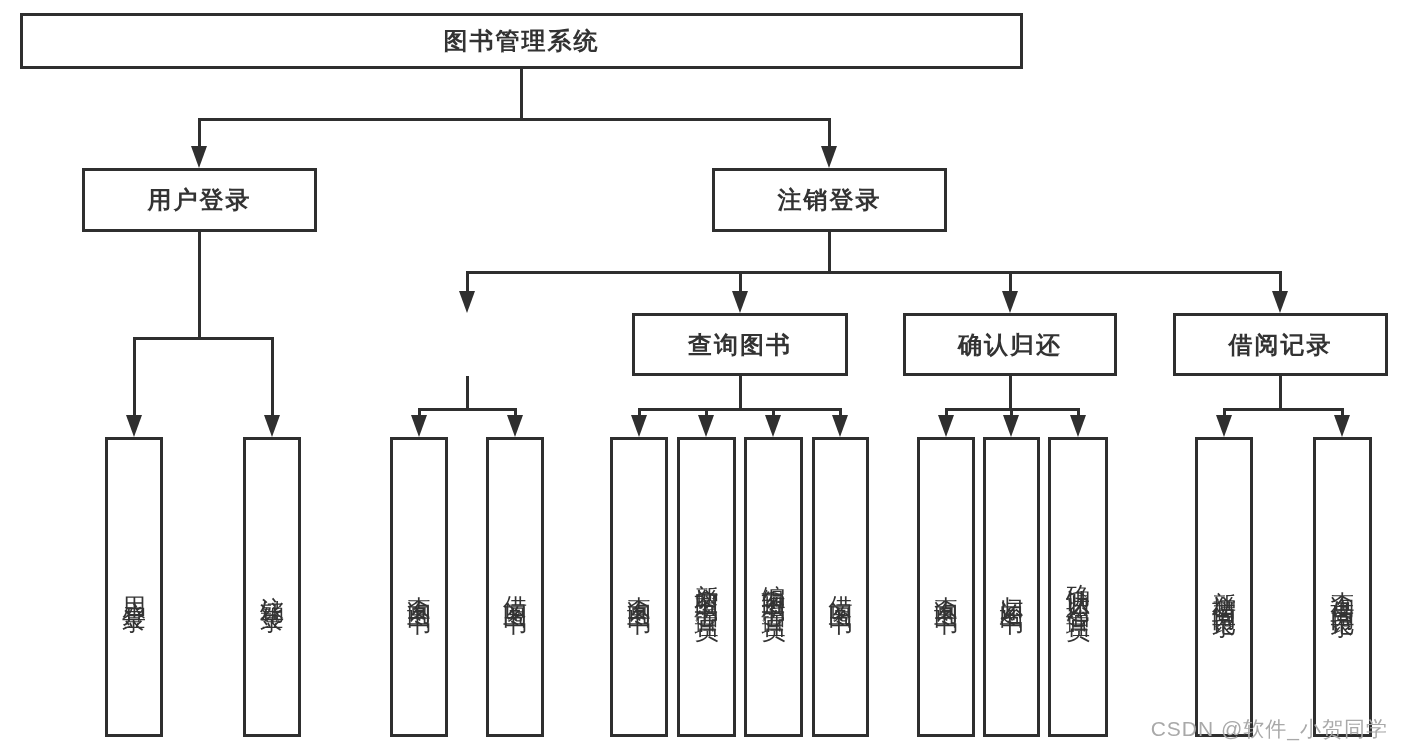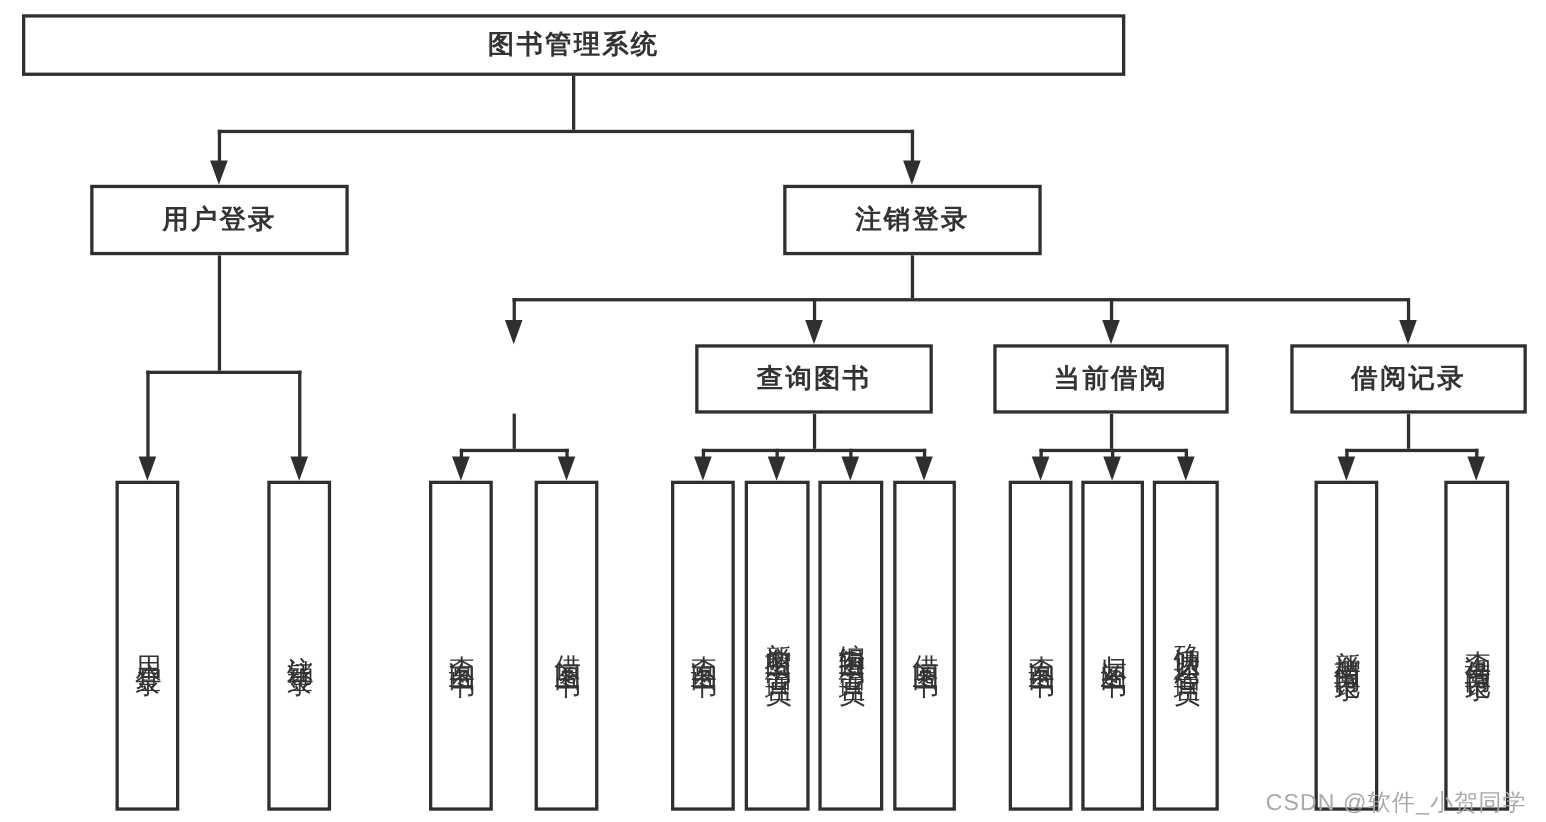--- a/index.html
+++ b/index.html
@@ -132,21 +132,21 @@
     <span class="lbl">用户登录</span>
   </div>
   <div class="node" style="left:712px;top:168px;width:235px;height:64px">
     <span class="lbl">注销登录</span>
   </div>
 
   <div class="node" style="left:632px;top:313px;width:216px;height:63px">
     <span class="lbl">查询图书</span>
   </div>
   <div class="node" style="left:903px;top:313px;width:214px;height:63px">
-    <span class="lbl">当前借阅</span>
+    <span class="lbl">确认归还</span>
   </div>
   <div class="node" style="left:1173px;top:313px;width:215px;height:63px">
     <span class="lbl">借阅记录</span>
   </div>
 
   <div class="node" style="left:105px;top:437px;width:58px;height:300px">
     <span class="vlbl">用户登录</span>
   </div>
   <div class="node" style="left:243px;top:437px;width:58px;height:300px">
     <span class="vlbl">注销登录</span>

